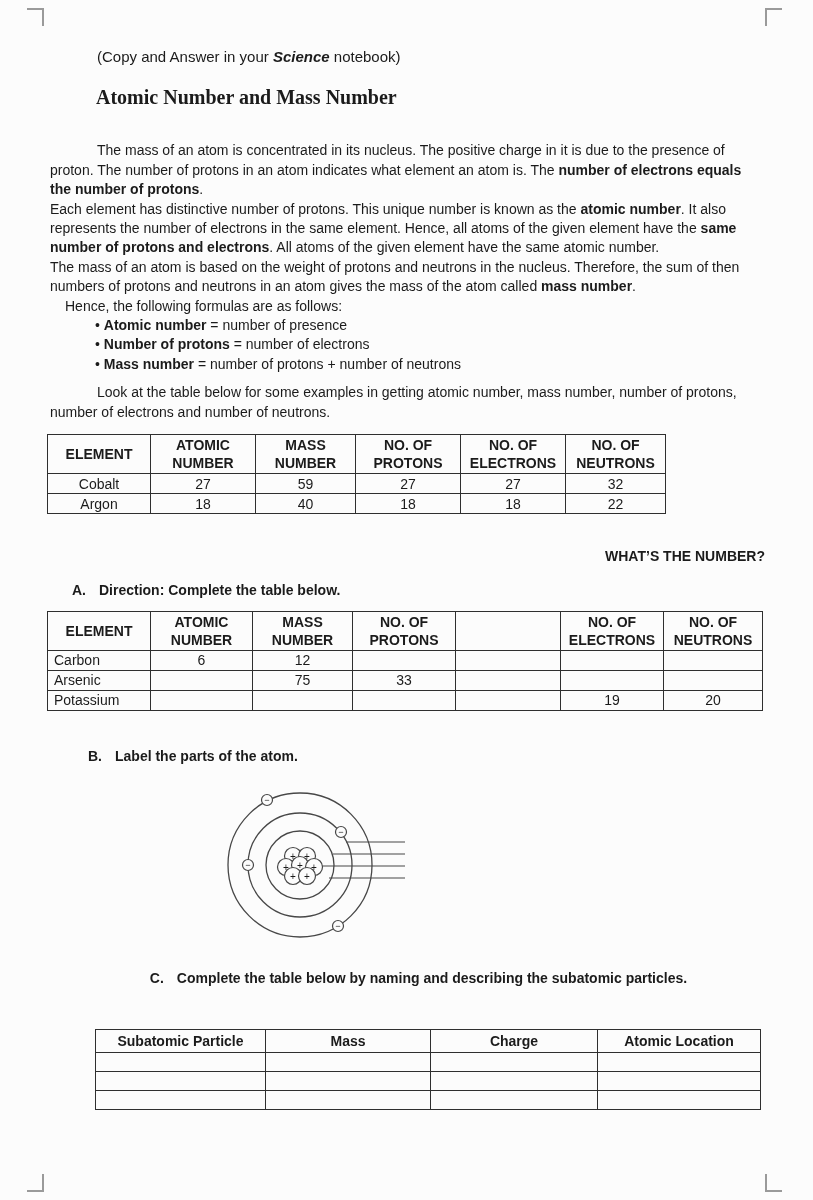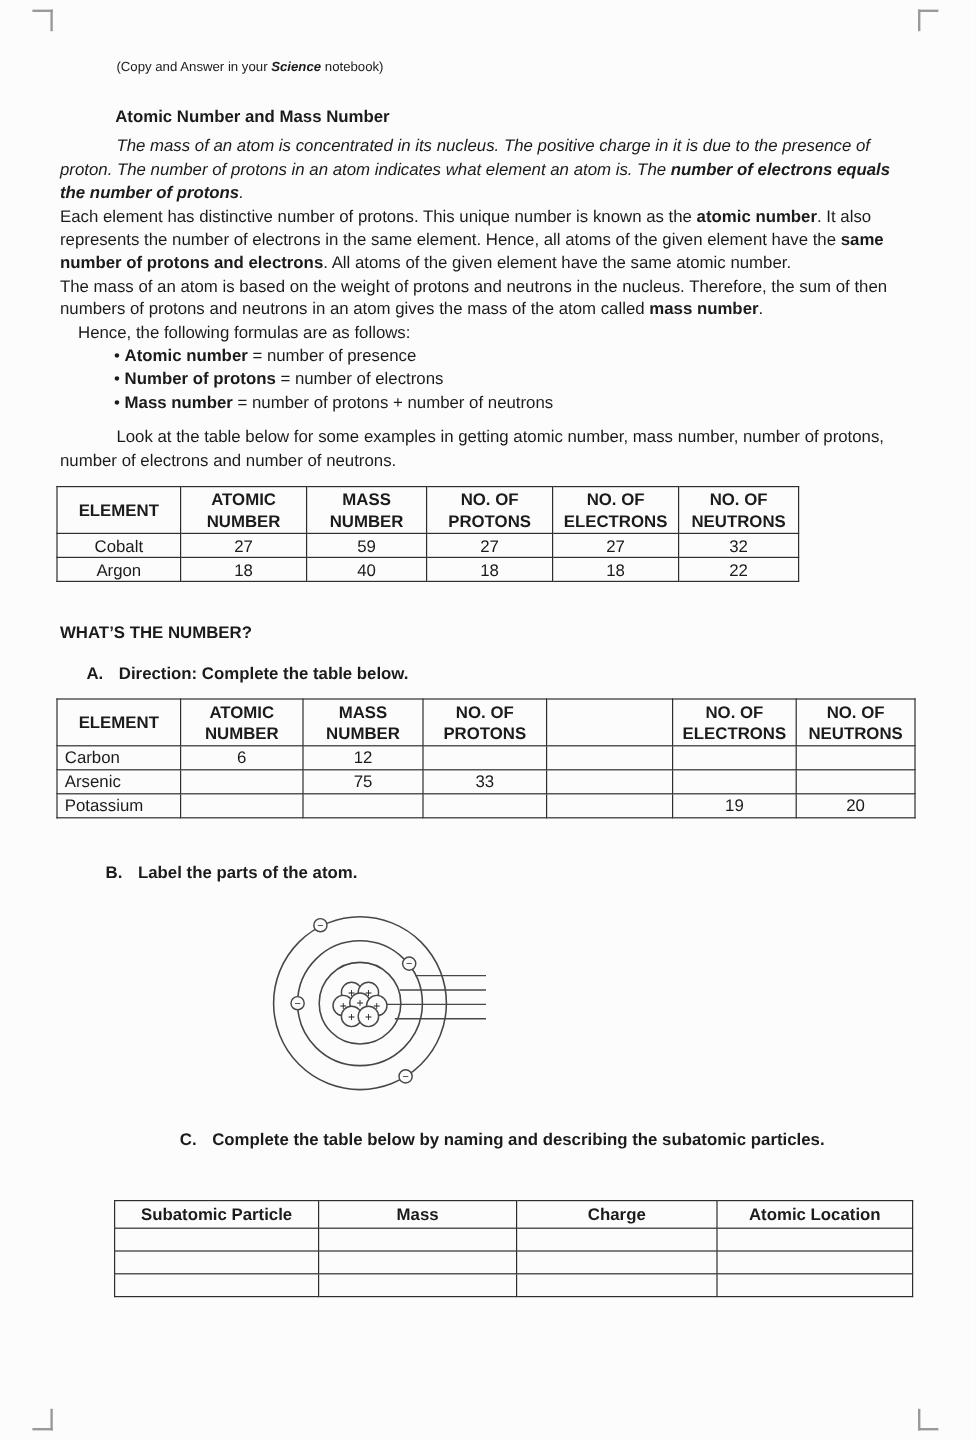--- a/index.html
+++ b/index.html
@@ -18,26 +18,26 @@
   .corner { position:absolute; width:15px; height:16px; border:0 solid #9a9a9a; }
   .corner.tl { left:27px; top:8px;    border-top-width:2px; border-right-width:2px; }
   .corner.tr { right:31px; top:8px;   border-top-width:2px; border-left-width:2px; }
   .corner.bl { left:27px; bottom:8px; border-bottom-width:2px; border-right-width:2px; }
   .corner.br { right:31px; bottom:8px;border-bottom-width:2px; border-left-width:2px; }
 
   .content {
     position:absolute; left:50px; top:40px; width:715px;
     font-size:14px; line-height:19.4px;
   }
-  .note { margin:7px 0 0 47px; font-size:11px; }
+  .note { margin:7px 0 0 47px; font-size:15px; }
   .note .sci { font-weight:bold; font-style:italic; }
-  .title { font-size:14px; line-height:22px; font-weight:bold; margin:20px 0 0 46px; }
+  .title { font-size:20px; line-height:22px; font-weight:bold; margin:20px 0 0 46px;font-family:Liberation Serif, serif; }
 
   .para { margin:0; }
-  .p1 { margin-top:4px; text-indent:47px;font-style:italic; }
+  .p1 { margin-top:33px; text-indent:47px; }
   .hence { margin-left:15px; }
   .bullets { list-style:none; margin:0; padding:0 0 0 45px; }
   .p4 { margin-top:9px; text-indent:47px; }
 
   table.tbl { border-collapse:collapse; table-layout:fixed; font-size:14px; }
   .tbl th, .tbl td {
     border:1px solid #2f2f2f;
     text-align:center; vertical-align:middle;
     padding:0 2px; overflow:hidden;
   }
@@ -45,21 +45,21 @@
   .tbl td { height:19px; line-height:18px; }
 
   .examples { margin:12px 0 0 -3px; width:618px; }
   .table-a  { margin:11px 0 0 -3px; width:715px; }
   .table-a td.el, .examples td.el-a { text-align:center; }
   .table-a td:first-child { text-align:left; padding-left:6px; }
   .table-c  { margin:40px 0 0 45px; width:665px; }
   .table-c th { white-space:normal; height:20px; }
   .table-c td { height:18px; }
 
-  .worksheet-title { text-align:left; font-weight:bold; margin:33px 0 0 0; }
+  .worksheet-title { text-align:right; font-weight:bold; margin:33px 0 0 0; }
   .section-head { font-weight:bold; margin:14px 0 0 22px; }
   .section-head .letter { margin-right:13px; }
   .sh-b { margin-top:36px;padding-left:16px; }
   .sh-c { margin-top:19px;text-align:center; }
 
   .atom-figure { margin:14px 0 0 155px; width:265px; height:170px; }
   .atom-figure svg { display:block; }
 </style>
 </head>
 <body>

